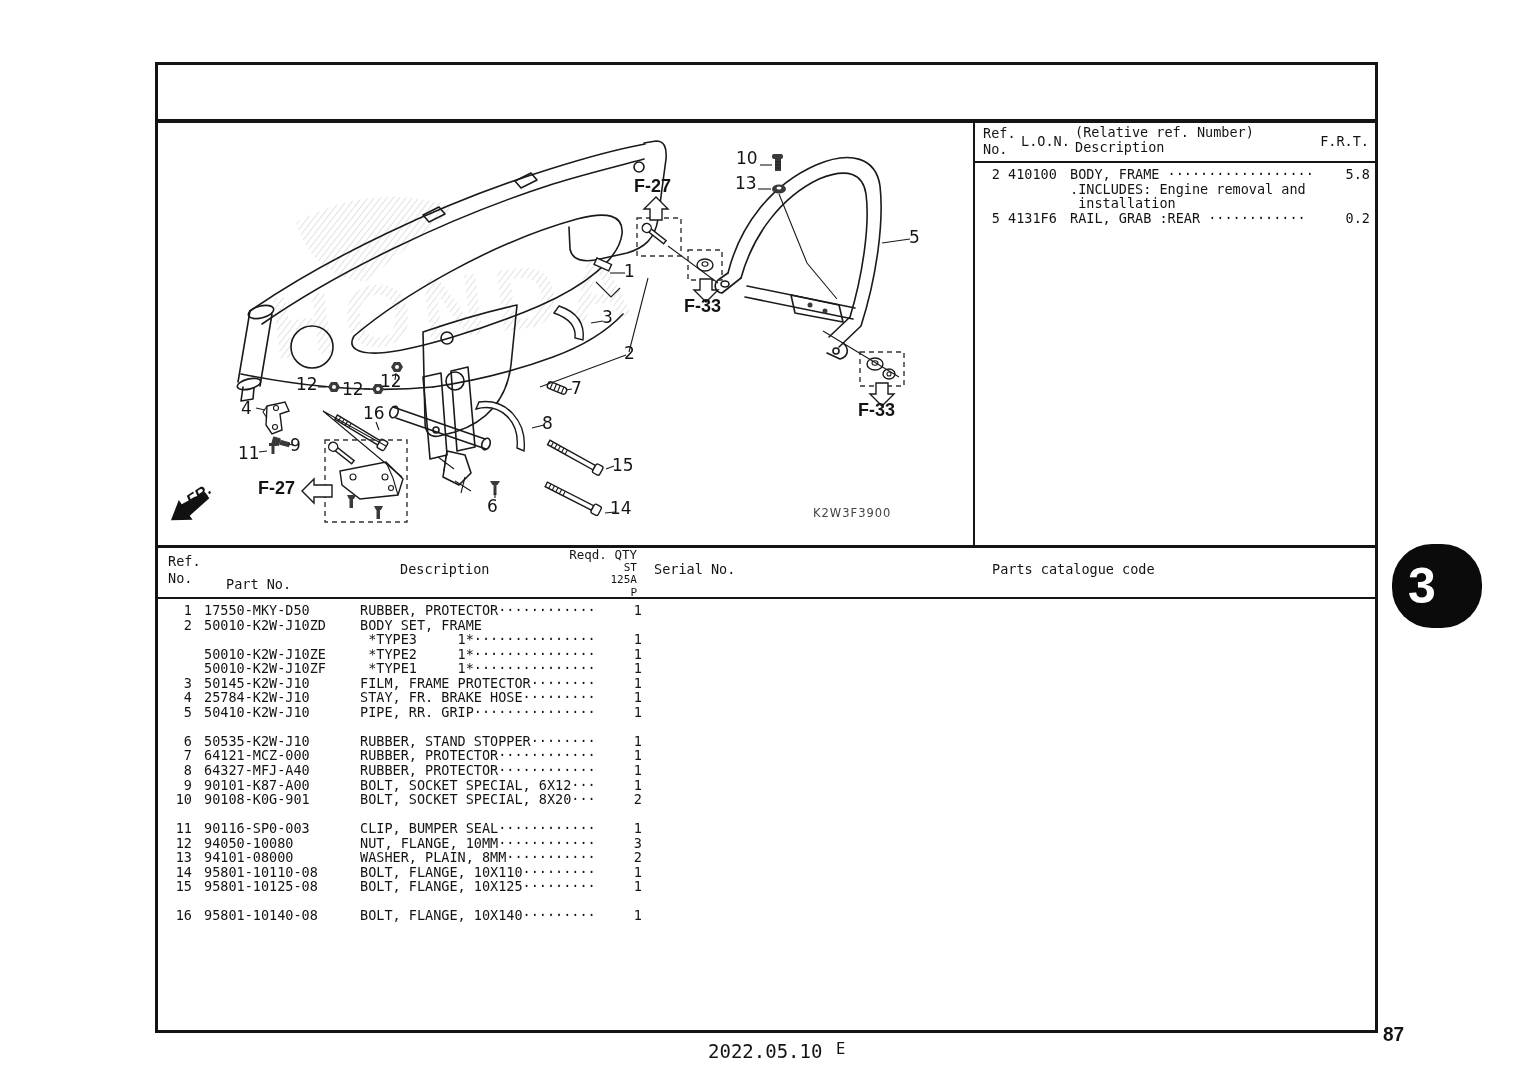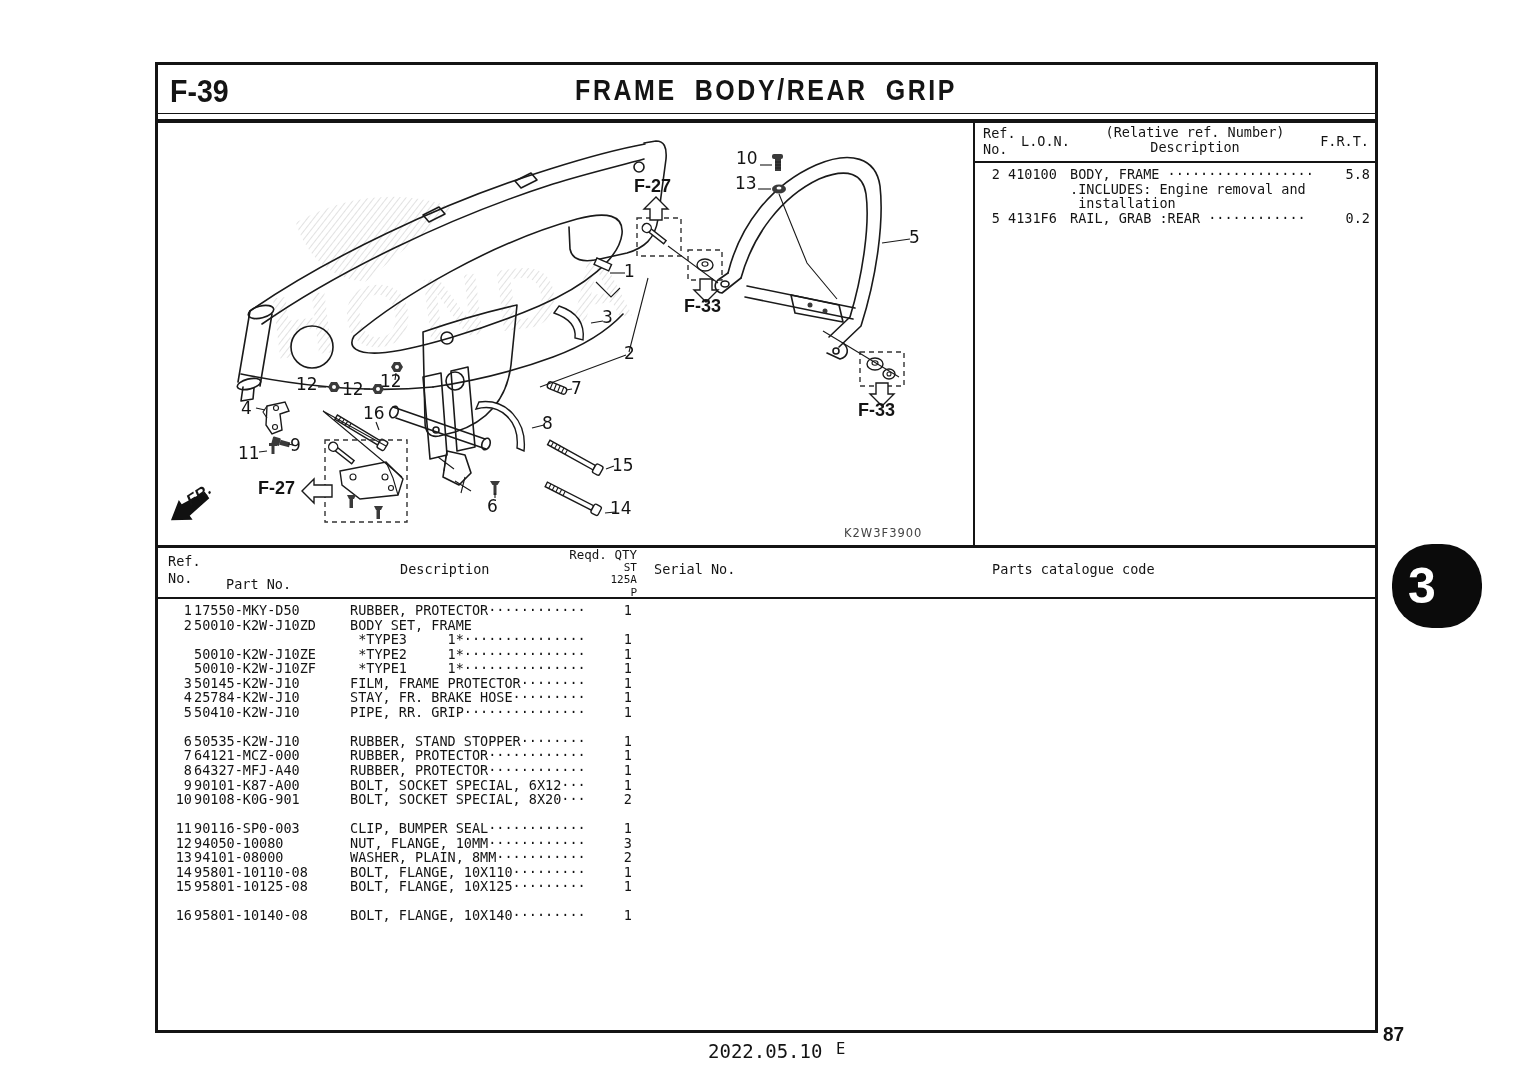--- a/index.html
+++ b/index.html
@@ -15,21 +15,21 @@
          font-size:29px;letter-spacing:3px;word-spacing:10px;transform:scaleX(.86);}
   .title-sep{position:absolute;left:0;top:54px;width:100%;height:4px;background:#141414;}
 
   
   .ref-table{position:absolute;left:815px;top:58px;width:400px;height:422px;border-left:2px solid #141414;
              font-size:13.5px;line-height:14.5px;}
   .ref-head{position:relative;height:38px;border-bottom:2px solid #141414;}
   .ref-head .h-ref{position:absolute;left:8px;top:3px;}
   .ref-head .h-no{position:absolute;left:8px;top:19px;}
   .ref-head .h-lon{position:absolute;left:46px;top:11px;}
-  .ref-head .h-relwrap{position:absolute;left:100px;width:240px;top:2px;text-align:center;}
+  .ref-head .h-relwrap{position:absolute;left:100px;width:240px;top:2px;}
   .ref-head .h-frt{position:absolute;right:6px;top:11px;}
   .rrow{display:flex;height:14.5px;}
   .rrow .ref{width:25px;text-align:right;white-space:pre;}
   .rrow .lon{margin-left:8px;width:58px;white-space:pre;}
   .rrow .desc{margin-left:4px;white-space:pre;flex:1;}
   .rrow .frt{width:38px;text-align:right;margin-right:5px;white-space:pre;}
   .ref-rows{padding-top:4px;}
 
   
   .parts-table{position:absolute;left:0;top:480px;width:100%;border-top:3px solid #141414;
@@ -40,21 +40,21 @@
   .parts-head .h-part{position:absolute;left:68px;top:29px;}
   .parts-head .h-desc{position:absolute;left:242px;top:14px;}
   .parts-head .h-qty{position:absolute;left:399px;width:80px;top:1px;text-align:right;line-height:11.5px;}
   .parts-head .h-qty .q1{font-size:12.5px;}
   .parts-head .h-qty .q2{font-size:11px;}
   .parts-head .h-serial{position:absolute;left:496px;top:14px;}
   .parts-head .h-cat{position:absolute;left:834px;top:14px;}
   .parts-rows{padding-top:4px;}
   .prow{display:flex;height:14.55px;}
   .prow .ref{width:26px;margin-left:8px;text-align:right;white-space:pre;}
-  .prow .part{margin-left:2px;width:130px;white-space:pre;}
+  .prow .part{margin-left:12px;width:130px;white-space:pre;}
   .prow .desc{width:240px;white-space:pre;padding-left:26px;}
   .prow .qty{width:42px;text-align:right;white-space:pre;}
 
   
   .co{position:absolute;font-family:"DejaVu Sans",sans-serif;font-size:17px;color:#141414;}
   .fref{position:absolute;font-family:"Liberation Sans",sans-serif;font-weight:bold;font-size:18px;color:#141414;}
   .frlabel{position:absolute;font-family:"Liberation Sans",sans-serif;font-weight:bold;font-style:italic;
            font-size:16px;transform:rotate(-33deg);}
   .diacode{position:absolute;font-size:11.5px;color:#444;letter-spacing:1px;font-family:"DejaVu Sans",sans-serif;}
 
@@ -277,27 +277,23 @@
   <div class="co" style="left:238px;top:443px;">11</div>
   <div class="co" style="left:487px;top:496px;">6</div>
   <div class="co" style="left:612px;top:455px;">15</div>
   <div class="co" style="left:610px;top:498px;">14</div>
 
   <div class="fref" style="left:634px;top:176px;">F-27</div>
   <div class="fref" style="left:684px;top:296px;">F-33</div>
   <div class="fref" style="left:858px;top:400px;">F-33</div>
   <div class="fref" style="left:258px;top:478px;">F-27</div>
   <div class="frlabel" style="left:186px;top:486px;">FR.</div>
-  <div class="diacode" style="left:844px;top:506px;margin-top:20px;">K2W3F3900</div>
+  <div class="diacode" style="left:813px;top:506px;">K2W3F3900</div>
 
   <div class="frame">
-    <div class="titlebar">
-      <div class="fcode">F-39</div>
-      <div class="ftitle"><span>FRAME BODY/REAR GRIP</span></div>
-    </div>
     <div class="title-sep"></div>
 
     <div class="ref-table">
       <div class="ref-head">
         <span class="h-ref">Ref.</span>
         <span class="h-no">No.</span>
         <span class="h-lon">L.O.N.</span>
         <span class="h-relwrap">
           <span>(Relative ref. Number)</span><br>
           <span>Description</span>

